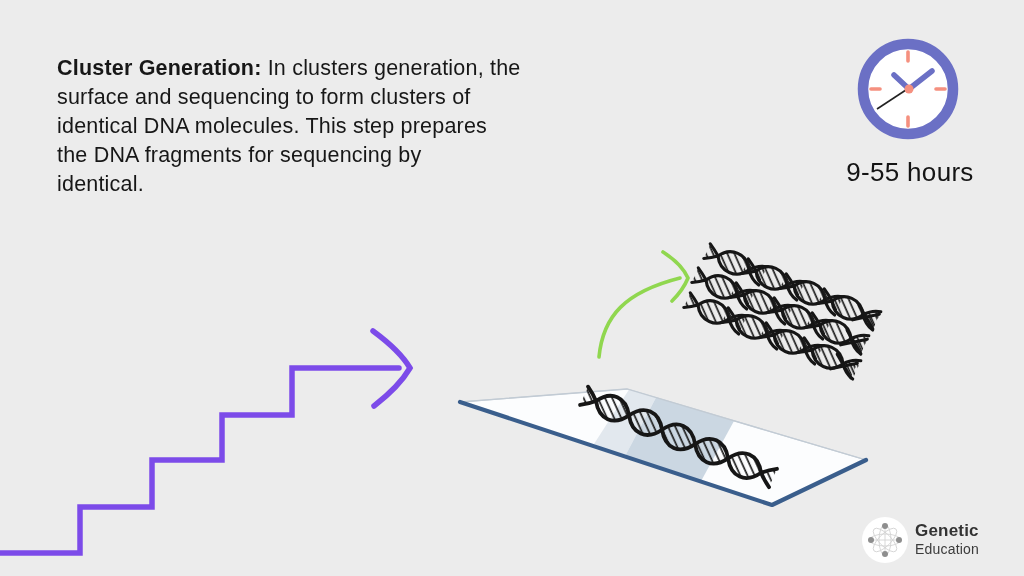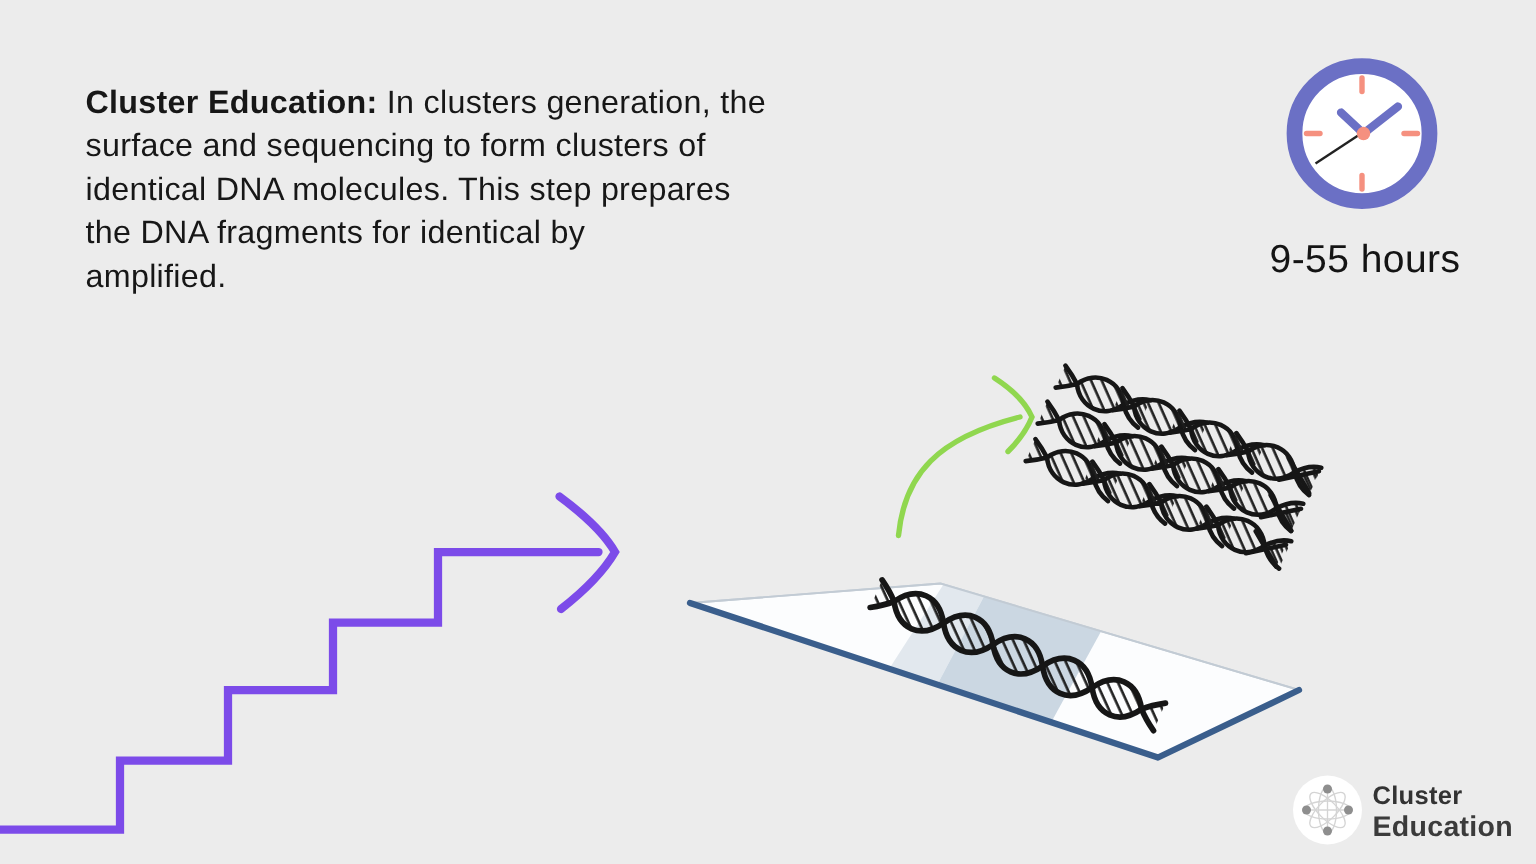--- a/index.html
+++ b/index.html
@@ -29,21 +29,21 @@
     letter-spacing:.2px;
   }
   .desc .line{white-space:nowrap;}
   .desc .b{font-weight:700;}
   .hours{
     position:absolute;left:828px;top:157px;width:164px;
     text-align:center;color:#141414;font-size:26px;letter-spacing:.3px;
   }
   .logo-text{position:absolute;left:915px;top:521px;color:var(--logo-text);}
   .logo-text .l1{font-size:17px;font-weight:600;letter-spacing:.2px;}
-  .logo-text .l2{font-size:19px;font-weight:700;color:#3b3b3b;letter-spacing:.2px;}
+  .logo-text .l2{font-size:14px;font-weight:400;color:#3b3b3b;letter-spacing:.2px;}
   
   .s-purple{stroke:var(--purple);stroke-width:5.5;fill:none;stroke-linecap:round;stroke-linejoin:miter;}
   .s-green{stroke:var(--green);stroke-width:3.6;fill:none;stroke-linecap:round;}
   .ink4{stroke:var(--ink);stroke-width:3.8;fill:none;stroke-linecap:round;}
   .ink3{stroke:var(--ink);stroke-width:3.1;fill:none;stroke-linecap:round;}
   .hatchfill{fill:url(#hatch);stroke:none;}
 </style>
 </head>
 <body>
 
@@ -155,28 +155,28 @@
         <circle cx="885" cy="526" r="3"></circle>
         <circle cx="871" cy="540" r="3"></circle>
         <circle cx="899" cy="540" r="3"></circle>
         <circle cx="885" cy="554" r="3"></circle>
       </g>
     </g>
   </svg>
 
   <div class="desc">
     <div class="line">
-      <span class="b">Cluster Education:</span><span> In clusters generation, the</span>
+      <span class="b">Cluster Generation:</span><span> In clusters generation, the</span>
     </div>
     <div class="line">surface and sequencing to form clusters of</div>
     <div class="line">identical DNA molecules. This step prepares</div>
-    <div class="line">the DNA fragments for identical by</div>
-    <div class="line">amplified.</div>
+    <div class="line">the DNA fragments for sequencing by</div>
+    <div class="line">identical.</div>
   </div>
 
   <div class="hours">9-55 hours</div>
 
   <div class="logo-text">
-    <div class="l1">Cluster</div>
+    <div class="l1">Genetic</div>
     <div class="l2">Education</div>
   </div>
 
 </div>
 
 </body></html>

